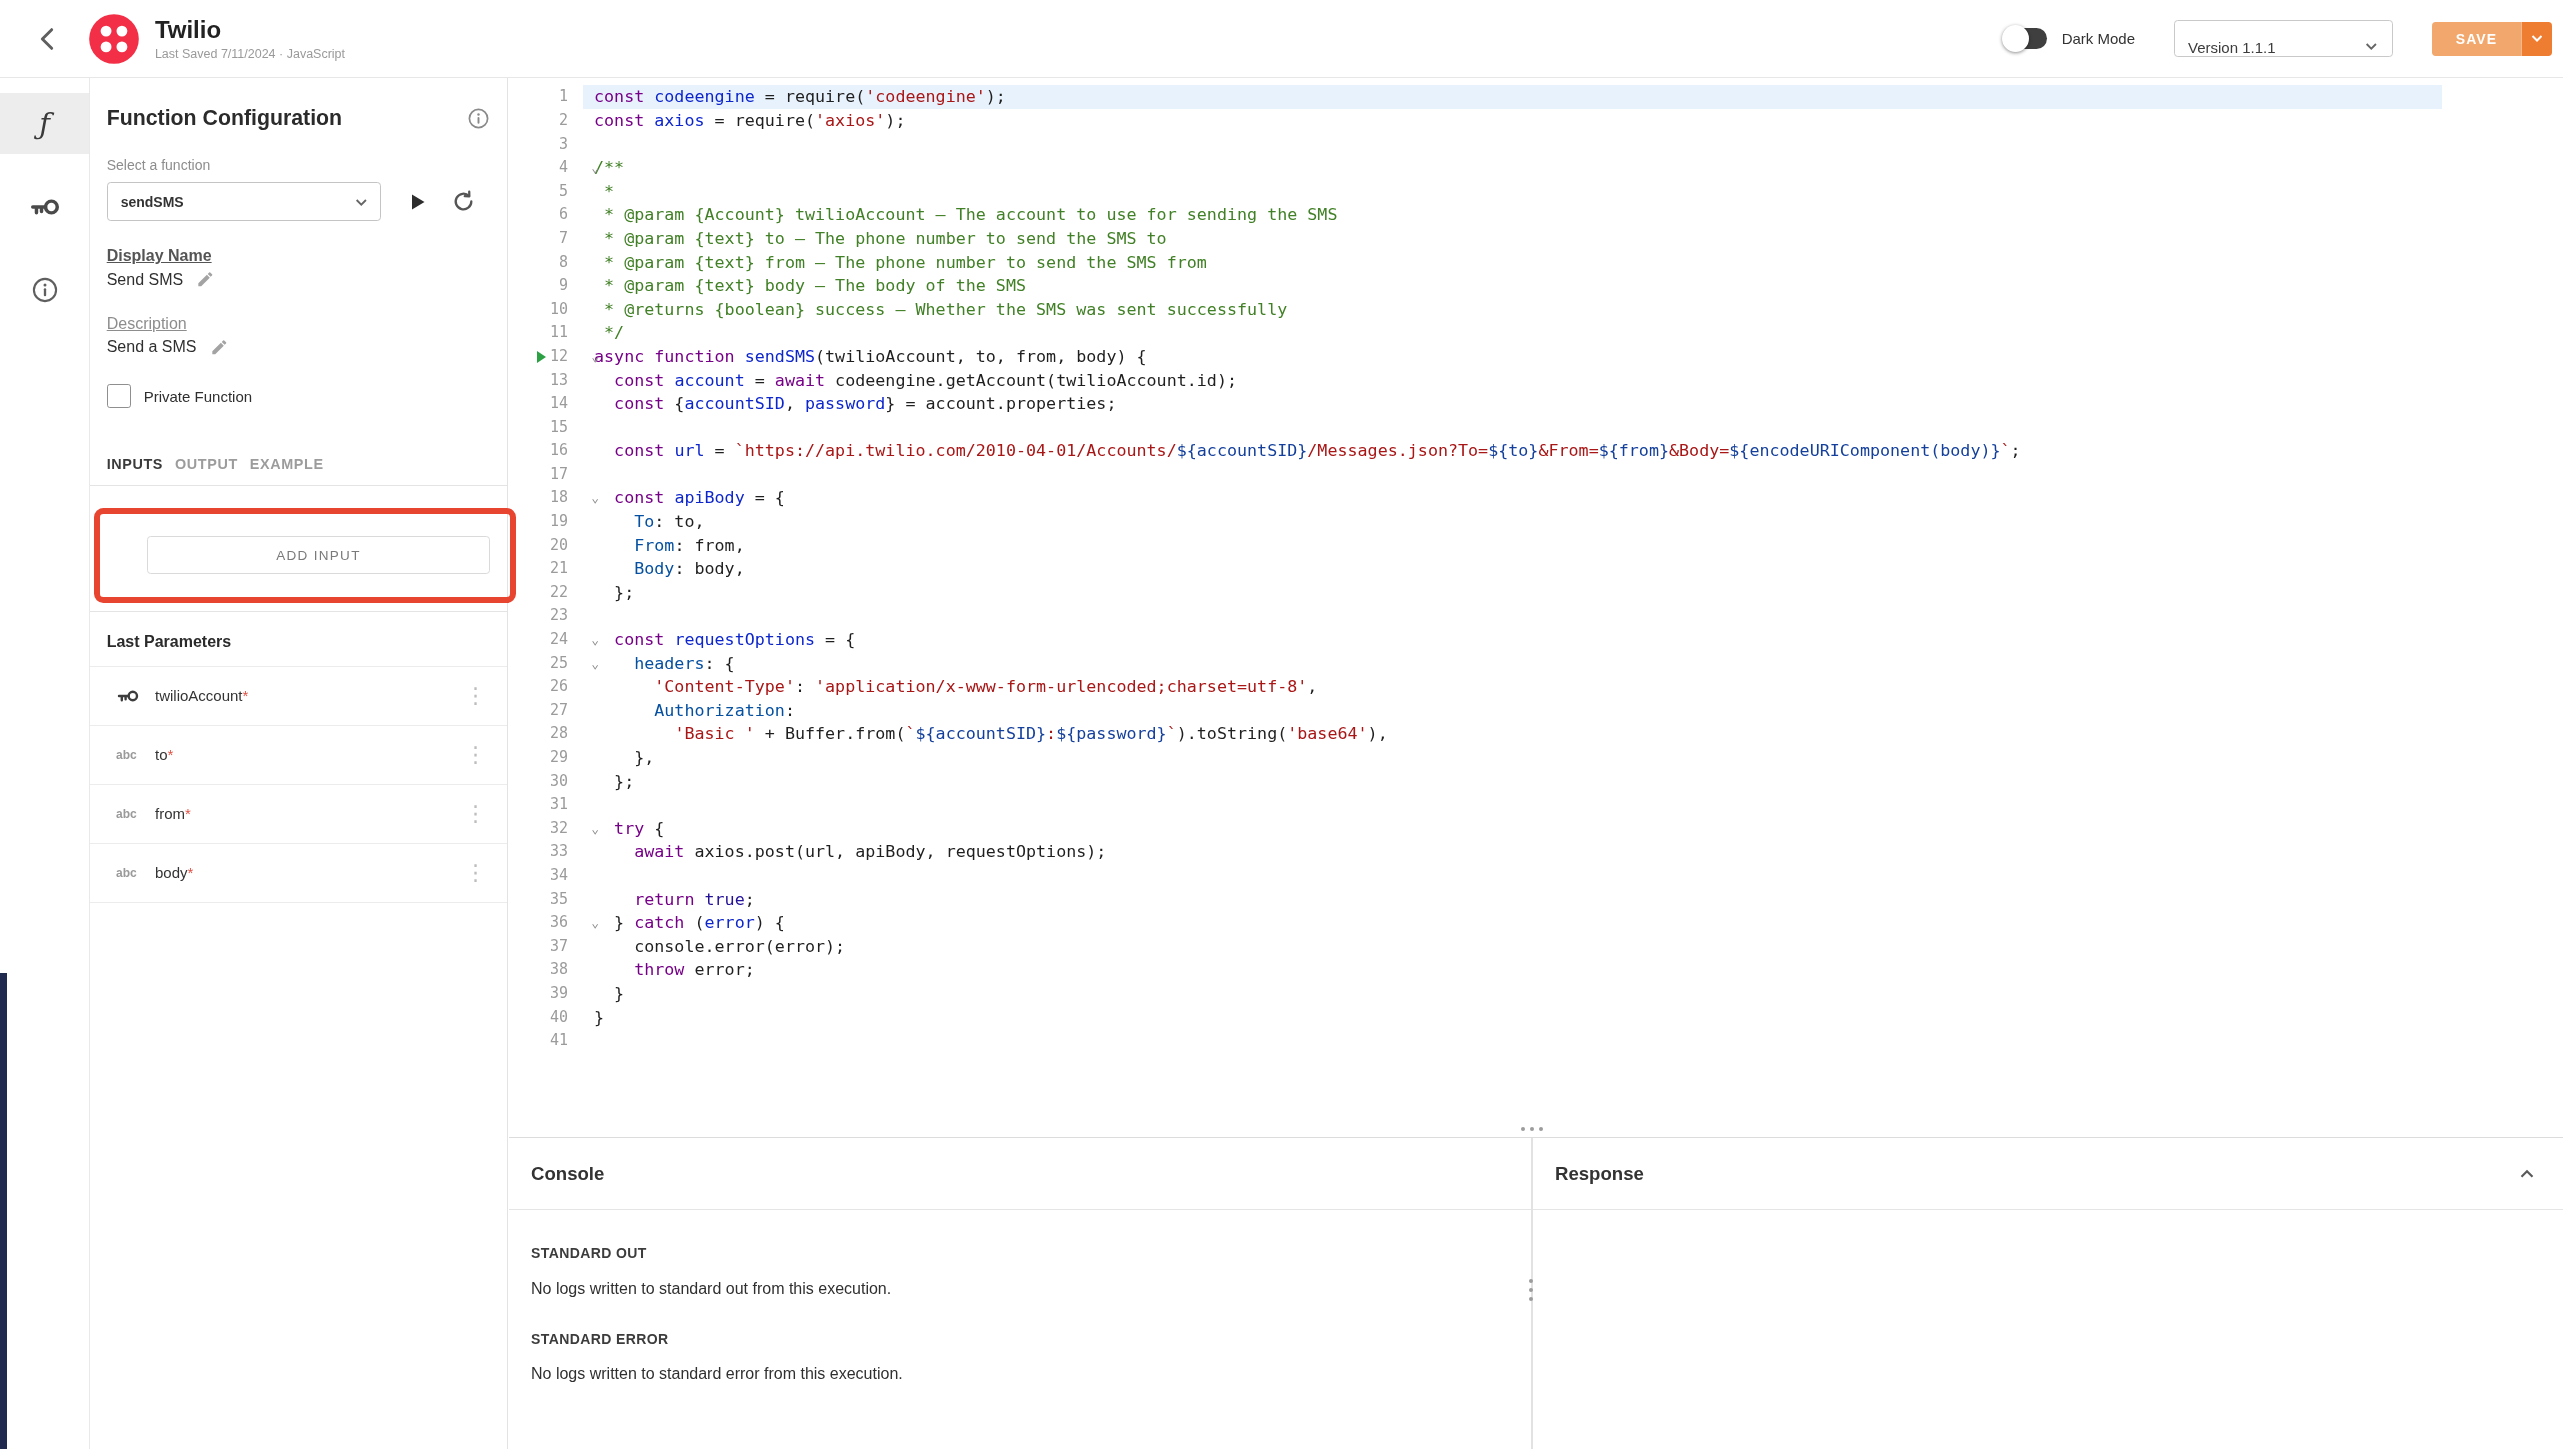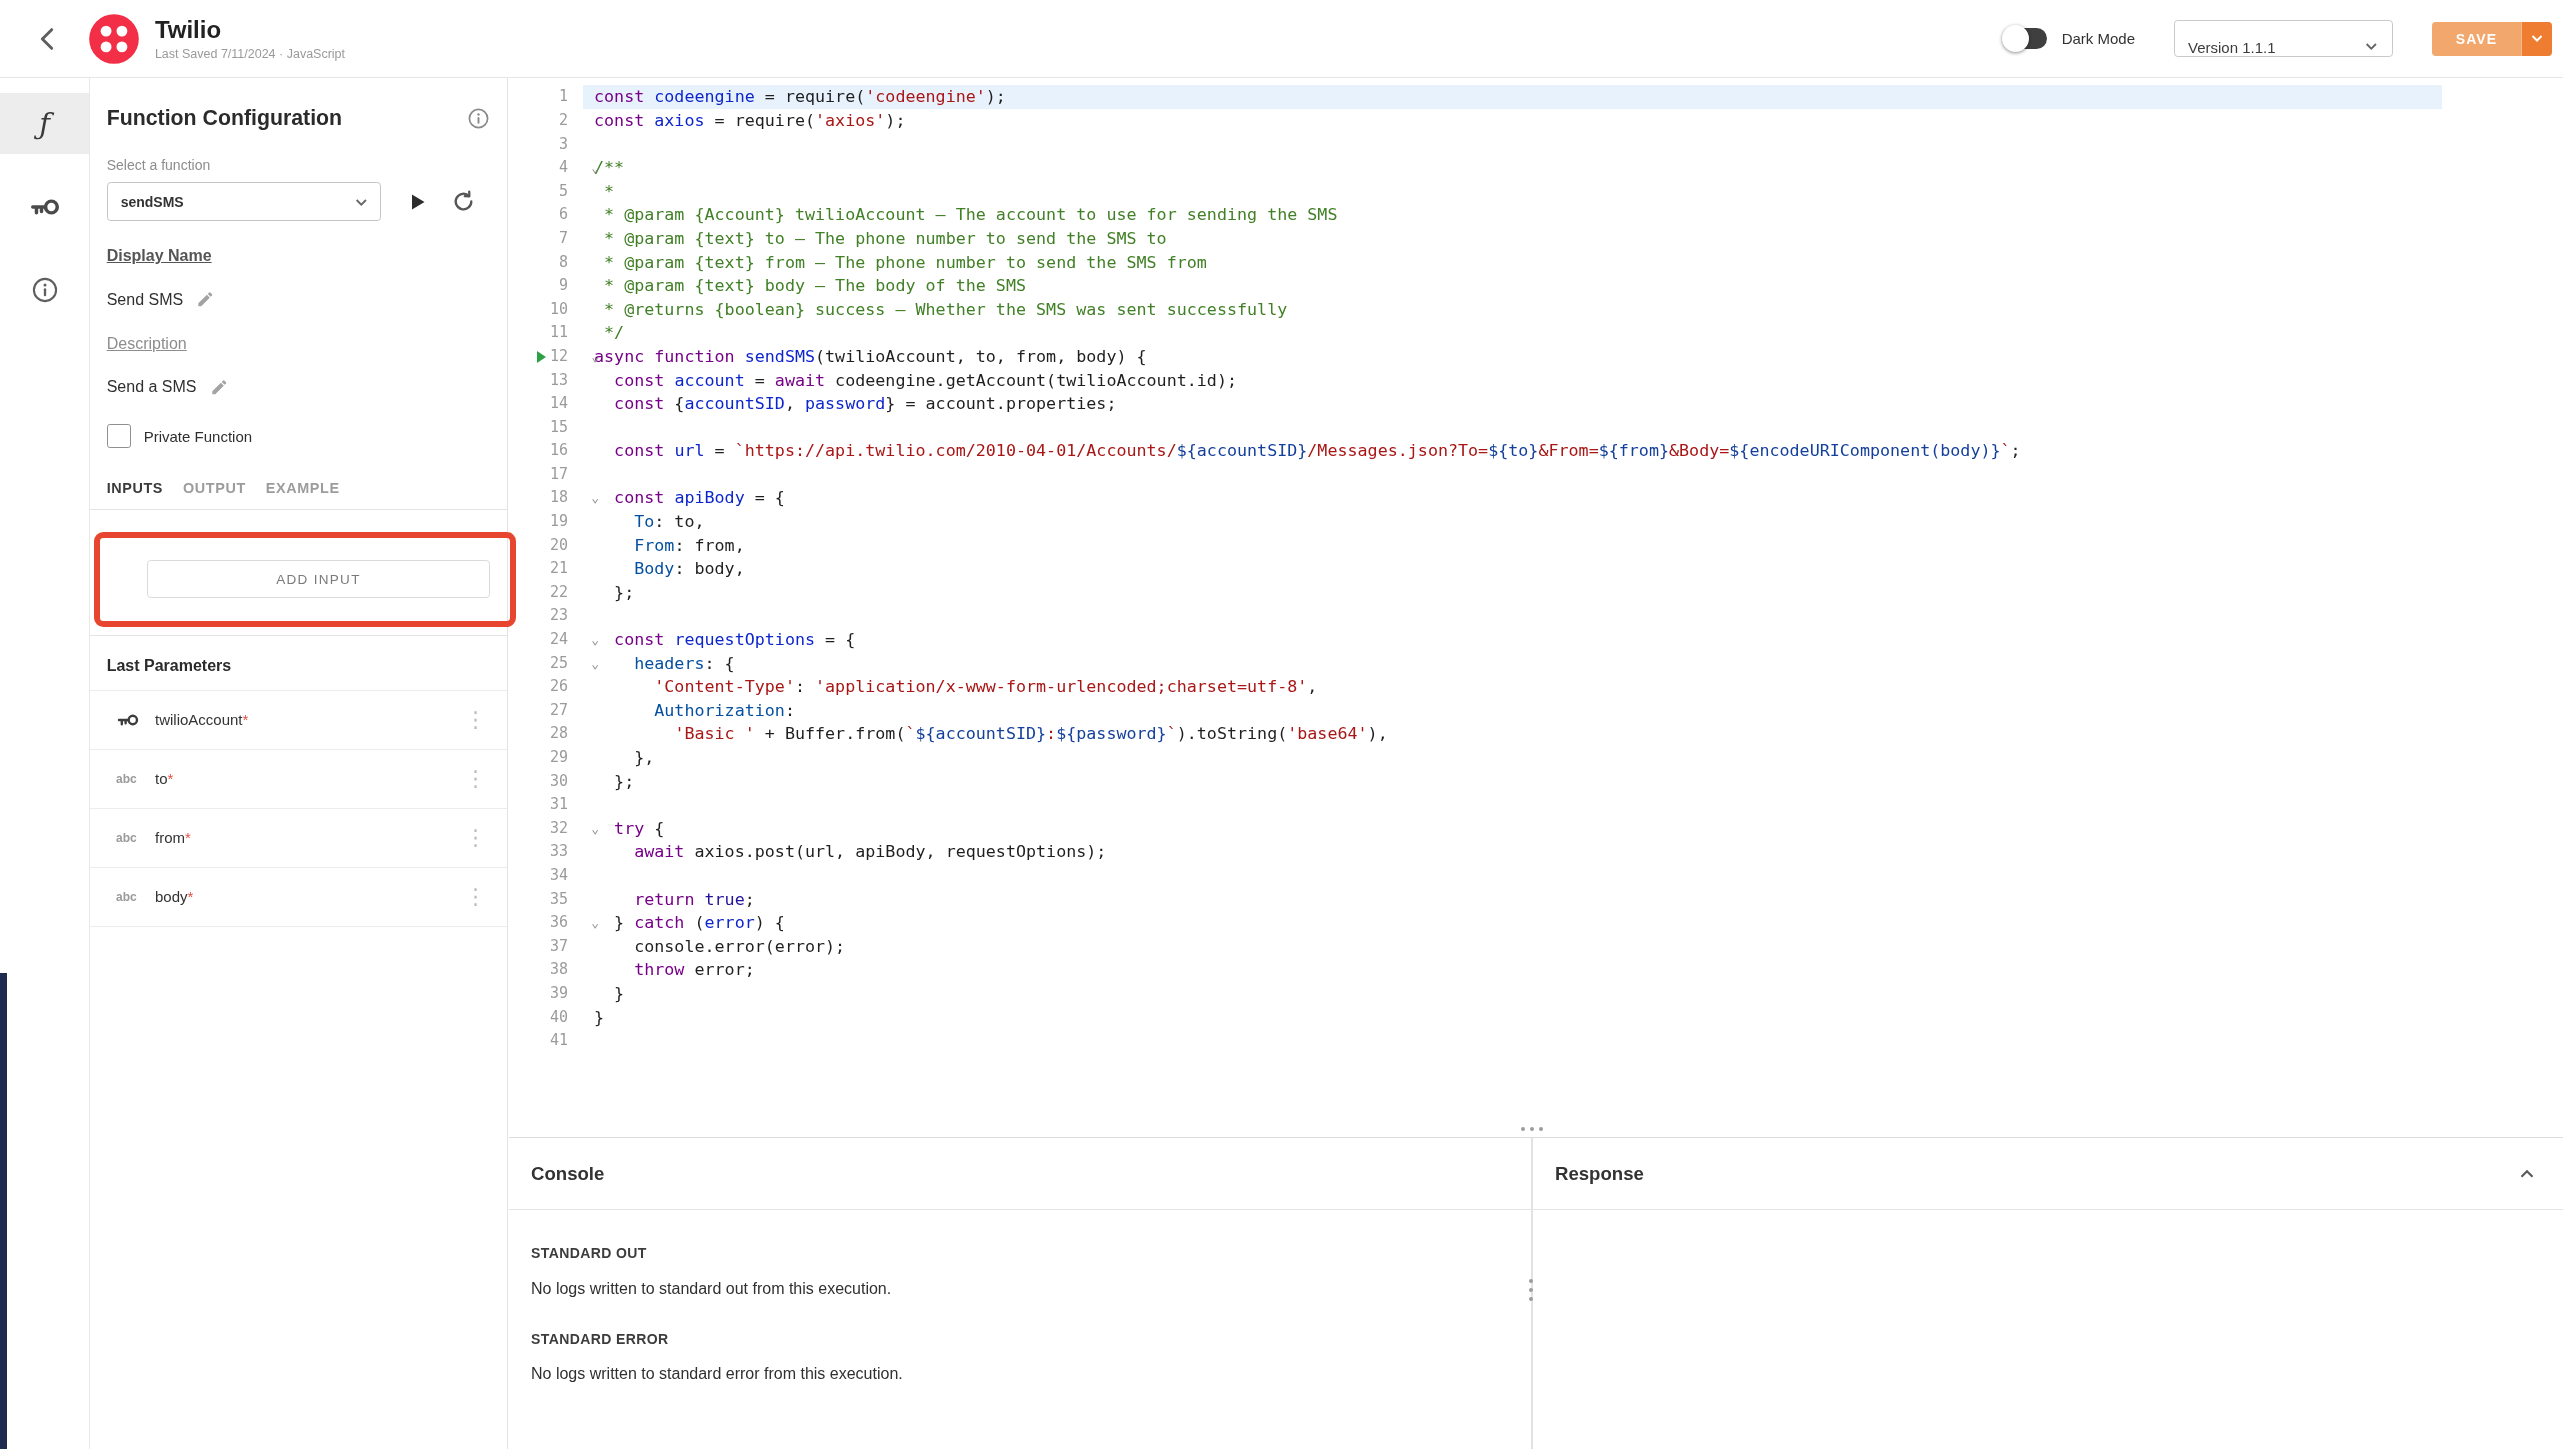--- a/index.html
+++ b/index.html
@@ -35,26 +35,26 @@
   .panel-head{display:flex;align-items:center;justify-content:space-between;margin-top:28px;}
   .panel-title{font-size:21.3px;font-weight:bold;color:#2b2b2b;}
   .icon-btn{border:none;background:none;padding:0;cursor:pointer;display:flex;}
   .small-label{font-size:14px;color:#8d8d8d;margin-top:26px;}
   .func-row{display:flex;align-items:center;margin-top:9.3px;}
   .select{width:274px;height:39px;box-sizing:border-box;border:0.9px solid #c4c4c4;border-radius:3.7px;display:flex;align-items:center;justify-content:space-between;padding:0 9.3px 0 13px;font-size:14px;font-weight:bold;color:#333;cursor:pointer;background:#fff;}
   .play-btn{margin-left:24px;}
   .refresh-btn{margin-left:22px;}
   .field-label{font-size:16px;font-weight:bold;color:#555;margin-top:26px;text-decoration:underline;}
   .field-label.light{color:#8d8d8d;font-weight:normal;}
-  .value-row{display:flex;align-items:center;gap:13px;margin-top:25px;}
+  .value-row{display:flex;align-items:center;gap:13px;margin-top:5px;}
   .value-text{font-size:16px;color:#2f2f2f;}
   .cb-row{display:flex;align-items:center;gap:13px;margin-top:28px;}
   .checkbox{width:24px;height:24px;box-sizing:border-box;border:1.9px solid #8f8f8f;border-radius:2.8px;background:#fff;cursor:pointer;flex:none;}
   .cb-label{font-size:15px;color:#2f2f2f;}
-  .tabs{display:flex;gap:20px;margin:32px -16.7px 0;padding:0 16.7px;border-bottom:0.9px solid #e4e4e4;text-align:center;}
+  .tabs{display:flex;gap:12px;margin:48px -16.7px 0;padding:0 16.7px;border-bottom:0.9px solid #e4e4e4;text-align:center;}
   .tab{font-size:14.4px;font-weight:600;letter-spacing:0.6px;color:#9c9c9c;padding-bottom:13px;cursor:pointer;}
   .tab.active{color:#3a3a3a;}
   .add-wrap{position:relative;margin-top:50px;padding-left:40px;}
   .add-btn{display:block;width:100%;height:38px;box-sizing:border-box;border:0.9px solid #dadada;border-radius:3.7px;background:#fff;font-family:inherit;font-size:13.5px;letter-spacing:1.3px;color:#7a7a7a;cursor:pointer;}
   .red-box{position:absolute;left:-13px;right:-26px;top:-28px;bottom:-29px;border:6.5px solid #e84531;border-radius:9.3px;pointer-events:none;z-index:6;}
   .params-divider{height:0;border-top:0.9px solid #e4e4e4;margin:37px -16.7px 0;}
   .params-title{font-size:16px;font-weight:bold;color:#2b2b2b;margin-top:20.4px;}
   .param-list{margin:15px -16.7px 0;border-top:0.9px solid #ececec;}
   .param-row{height:58px;display:flex;align-items:center;padding:0 20.4px 0 26px;border-bottom:0.9px solid #ececec;cursor:pointer;background:#fff;}
   .param-icon{width:39px;display:flex;align-items:center;flex:none;}

